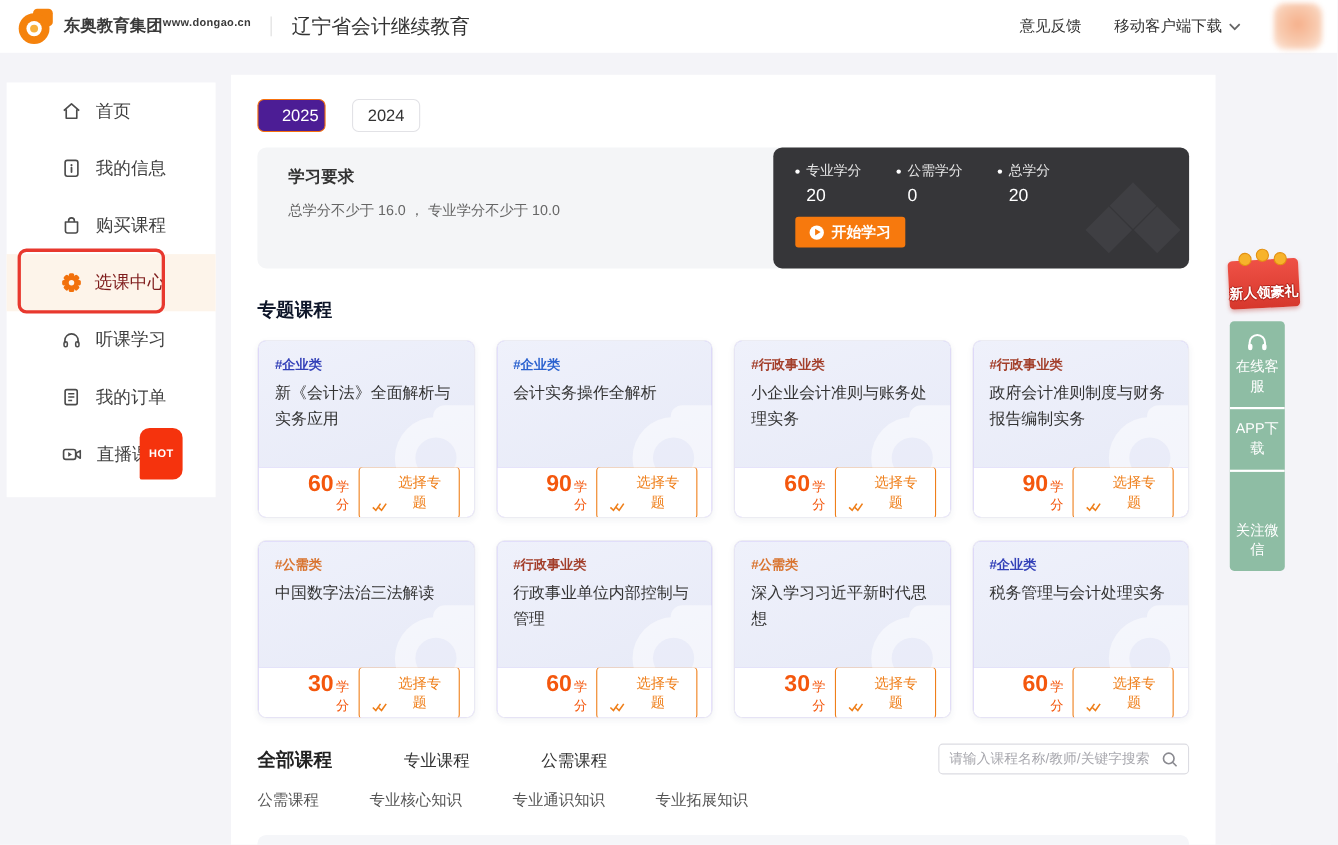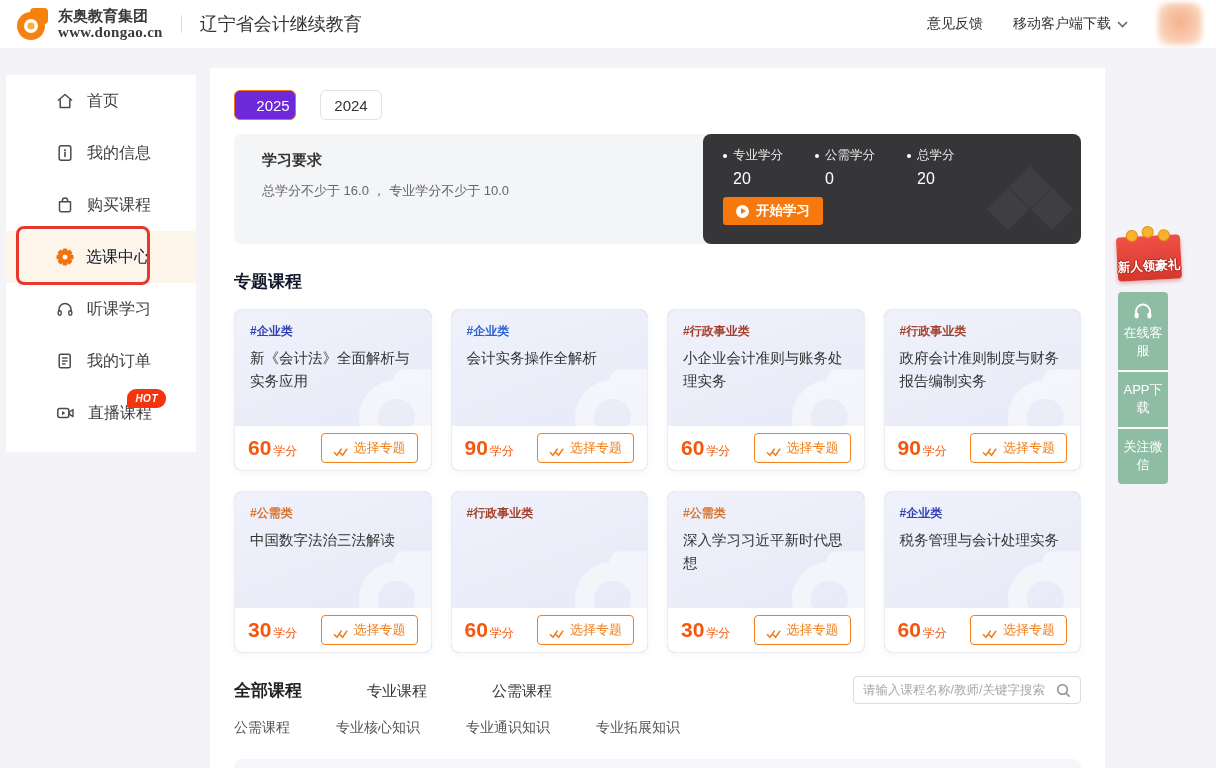--- a/index.html
+++ b/index.html
@@ -5,50 +5,50 @@
   * { margin:0; padding:0; box-sizing:border-box; }
   html,body { width:1216px; height:768px; }
   body {
     font-family:"Liberation Sans","DejaVu Sans",sans-serif;
     background:#f4f4f8; position:relative; overflow:hidden; color:#333;
   }
   
   .hdr { position:absolute; top:0; left:0; width:1216px; height:48px; background:#fff;
          display:flex; align-items:center; padding:0 14px; z-index:5; }
   .logo { display:flex; align-items:center; gap:8px; cursor:pointer; }
-  .logo-text { display:flex; flex-direction:column; line-height:1.1;font-family:Liberation Serif, serif; }
+  .logo-text { display:flex; flex-direction:row; line-height:1.1; }
   .logo-name { font-size:15px; font-weight:bold; color:#3a3a3a; }
-  .logo-url  { font-size:15px; font-weight:bold; color:#3a3a3a; letter-spacing:.3px; }
+  .logo-url  { font-size:10px; font-weight:bold; color:#3a3a3a; letter-spacing:.3px; }
   .hdr-divider { width:1px; height:18px; background:#ddd; margin:0 18px; }
   .site-title { font-size:18px; color:#333; }
   .hdr-right { margin-left:auto; display:flex; align-items:center; gap:30px; font-size:14px; color:#333; }
   .hdr-link { cursor:pointer; }
   .dl-menu { display:flex; align-items:center; gap:6px; cursor:pointer; }
   .avatar { width:44px; height:42px; border-radius:10px;
             background:radial-gradient(circle at 50% 45%, #f6b08b 0%, #f8cbb0 55%, #fdeadf 100%);
             filter:blur(2.5px); }
   
   .sidebar { position:absolute; left:6px; top:75px; width:190px; height:377px; background:#fff; }
   .side-item { height:52px; display:flex; align-items:center; gap:13px; padding-left:50px;
                font-size:16px; color:#3f3f3f; cursor:pointer; position:relative; }
   .side-item svg { flex:0 0 auto; }
-  .side-item.active { background:#fdf4ea; color:#0f172a; }
+  .side-item.active { background:#fdf4ea; color:#7f1d1d; }
   .hot-badge { position:absolute; right:30px; top:2px; background:#f5330d; color:#fff;
-               font-size:10px; font-weight:bold; font-style:italic; padding:4px 8px;
+               font-size:10px; font-weight:bold; padding:18px 8px;
                border-radius:9px 9px 9px 2px; letter-spacing:.5px; }
   .annot-rect { position:absolute; left:10px; top:151px; width:134px; height:59px;
                 border:3px solid #e8382e; border-radius:8px; z-index:6; pointer-events:none; }
   
   .main { position:absolute; left:210px; top:68px; width:895px; height:700px;
           background:#fff; padding:22px 24px; }
   .year-tabs { display:flex; gap:24px; margin-bottom:14px; }
   .year-tab { min-width:62px; height:30px; display:flex; align-items:center; justify-content:center;
               border-radius:6px; font-size:15px; cursor:pointer; border:1px solid #e2e2e6;
               background:#fff; color:#333; }
-  .year-tab.active { background:#6d28d9; border-color:#f7710d; color:#fff;padding-left:16px; }
+  .year-tab.active { background:#4c1d95; border-color:#f7710d; color:#fff;padding-left:16px; }
   
   .req-box { position:relative; height:110px; background:#f4f5f7; border-radius:8px; }
   .req-title { padding:17px 0 0 28px; font-size:15px; font-weight:bold; color:#333; }
   .req-detail { padding:12px 12px 0 28px; font-size:13px; color:#666; }
   .dark-panel { position:absolute; right:0; top:0; width:378px; height:110px; background:#363639;
                 border-radius:8px; padding:13px 20px; color:#fff; overflow:hidden; }
   .stats { display:flex; }
   .stat { margin-right:32px; }
   .stat-label { display:flex; align-items:center; gap:6px; font-size:12.5px; color:#e9e9e9; }
   .dot { width:4px; height:4px; border-radius:50%; background:#fff; }
@@ -71,21 +71,21 @@
           background:#c4b5fd; box-shadow:0 2px 6px rgba(40,50,90,.05); cursor:pointer;
           display:flex; flex-direction:column; }
   .card-top { height:117px; background:linear-gradient(160deg,#eff1fb 0%,#e7eaf7 100%);
               position:relative; padding:13px 15px 0; overflow:hidden; }
   .card-tag { font-size:12px; font-weight:bold; }
   .card-title { font-size:14.5px; color:#333; margin-top:7px; line-height:23px;
                 position:relative; z-index:1; }
   .wm { position:absolute; right:-16px; bottom:-34px; opacity:.5; }
   .card-bottom { height:45px; display:flex; align-items:center; justify-content:space-between;
                  padding:0 13px; background:#fff; }
-  .credits { color:#f4570d; display:flex; align-items:baseline; }
+  .credits { color:#f4570d; display:flex; align-items:baseline;margin-left:32px; }
   .credit-num { font-size:21px; font-weight:bold; }
   .credit-unit { font-size:12px; margin-left:2px; }
   .select-btn { display:inline-flex; align-items:flex-end; gap:6px; border:1px solid #ef7f1a;
                 color:#ef7f1a; background:#fff; border-radius:4px; padding:5px 11px;
                 font-size:13px; cursor:pointer; }
   
   .courses { margin-top:26px; position:relative; }
   .courses-row1 { display:flex; align-items:baseline; gap:65px; }
   .courses-title { font-size:17px; font-weight:bold; color:#222; }
   .course-tab { font-size:15px; color:#333; cursor:pointer; }
@@ -109,21 +109,21 @@
           border:1.5px solid #e39111; }
   .coin:nth-child(1){ left:10px; top:-7px; } .coin:nth-child(2){ left:26px; top:-10px; }
   .coin:nth-child(3){ left:42px; top:-6px; }
   .gift-text { position:absolute; left:50%; top:30px; transform:translateX(-50%) rotate(-3deg);
                white-space:nowrap; color:#fff; font-size:12.5px; font-weight:bold;
                text-shadow:-1px 0 #b3241b,1px 0 #b3241b,0 -1px #b3241b,0 1px #b3241b; }
   .services { position:absolute; left:1118px; top:292px; width:50px; background:#8ebda4;
               border-radius:4px; overflow:hidden; z-index:7; }
   .svc { padding:9px 0 10px; text-align:center; color:#fff; font-size:13px; line-height:18px;
          cursor:pointer; border-bottom:2px solid #fff; }
-  .svc:last-child { border-bottom:none; }
+  .svc:last-child { border-bottom:none;margin-top:35px; }
   .svc svg { display:block; margin:2px auto 4px; }
   
   .gear { position:relative; width:17px; height:17px; }
   .gear i { position:absolute; left:50%; top:50%; width:5px; height:17px; background:#f2710c;
             border-radius:1.5px; }
   .gear i:nth-child(1){ transform:translate(-50%,-50%) rotate(0deg); }
   .gear i:nth-child(2){ transform:translate(-50%,-50%) rotate(45deg); }
   .gear i:nth-child(3){ transform:translate(-50%,-50%) rotate(90deg); }
   .gear i:nth-child(4){ transform:translate(-50%,-50%) rotate(135deg); }
   .gear b { position:absolute; left:50%; top:50%; transform:translate(-50%,-50%); width:11px;
@@ -405,20 +405,21 @@
               <path d="M6.6 5.2 L9.6 8.2 L14.2 1.6" fill="none" stroke="#ef7f1a" stroke-width="1.6"></path>
             </svg>
           <span>选择专题</span>
         </button>
       </div>
     </div>
 
     <div class="card">
       <div class="card-top">
         <div class="card-tag" style="color: rgb(163, 63, 43);">#行政事业类</div>
+        <div class="card-title">行政事业单位内部控制与管理</div>
         <svg class="wm" width="96" height="96" viewBox="0 0 36 36">
             <g fill="#ffffff">
               <rect x="16" y="2" width="18" height="16" rx="4"></rect>
               <circle cx="17" cy="20" r="14"></circle>
               <circle cx="17" cy="20" r="7" fill="#ebedf9"></circle>
             </g>
           </svg>
       </div>
       <div class="card-bottom">
         <div class="credits">

